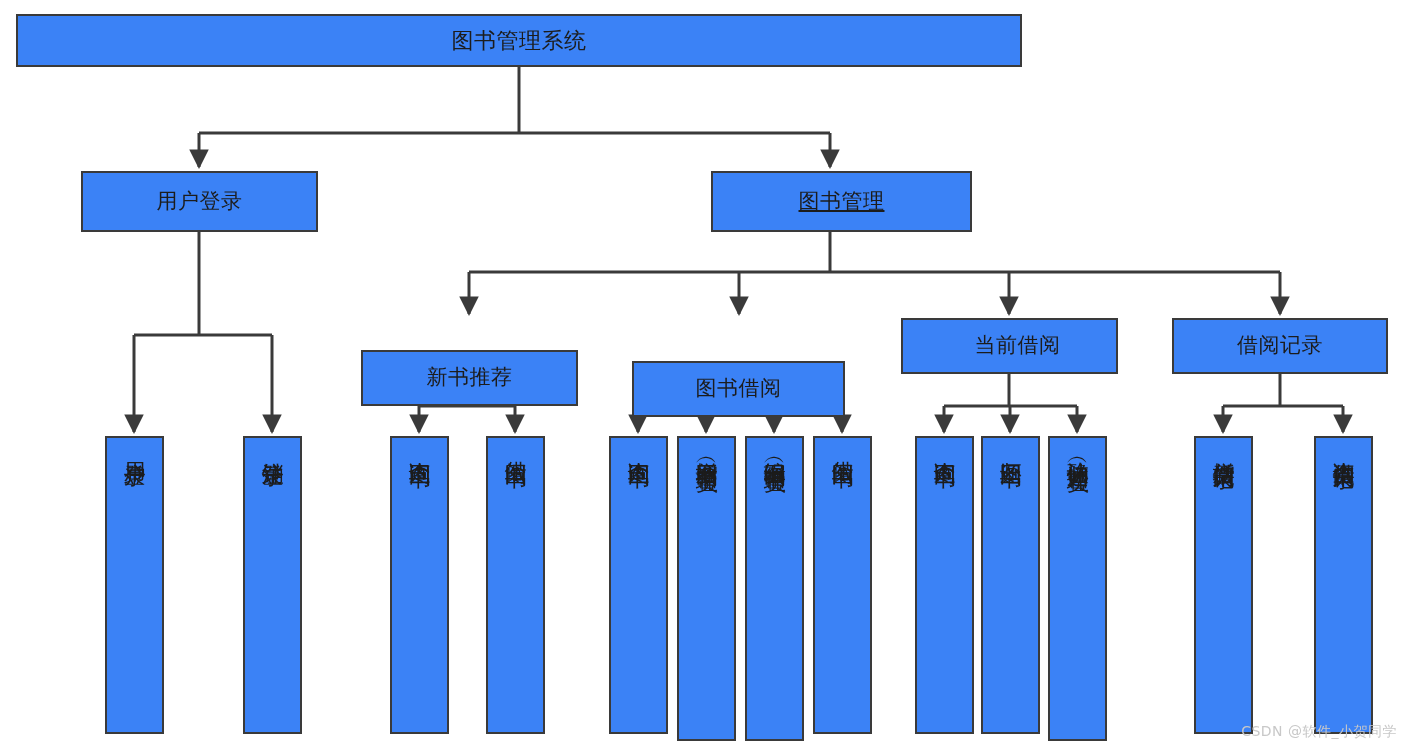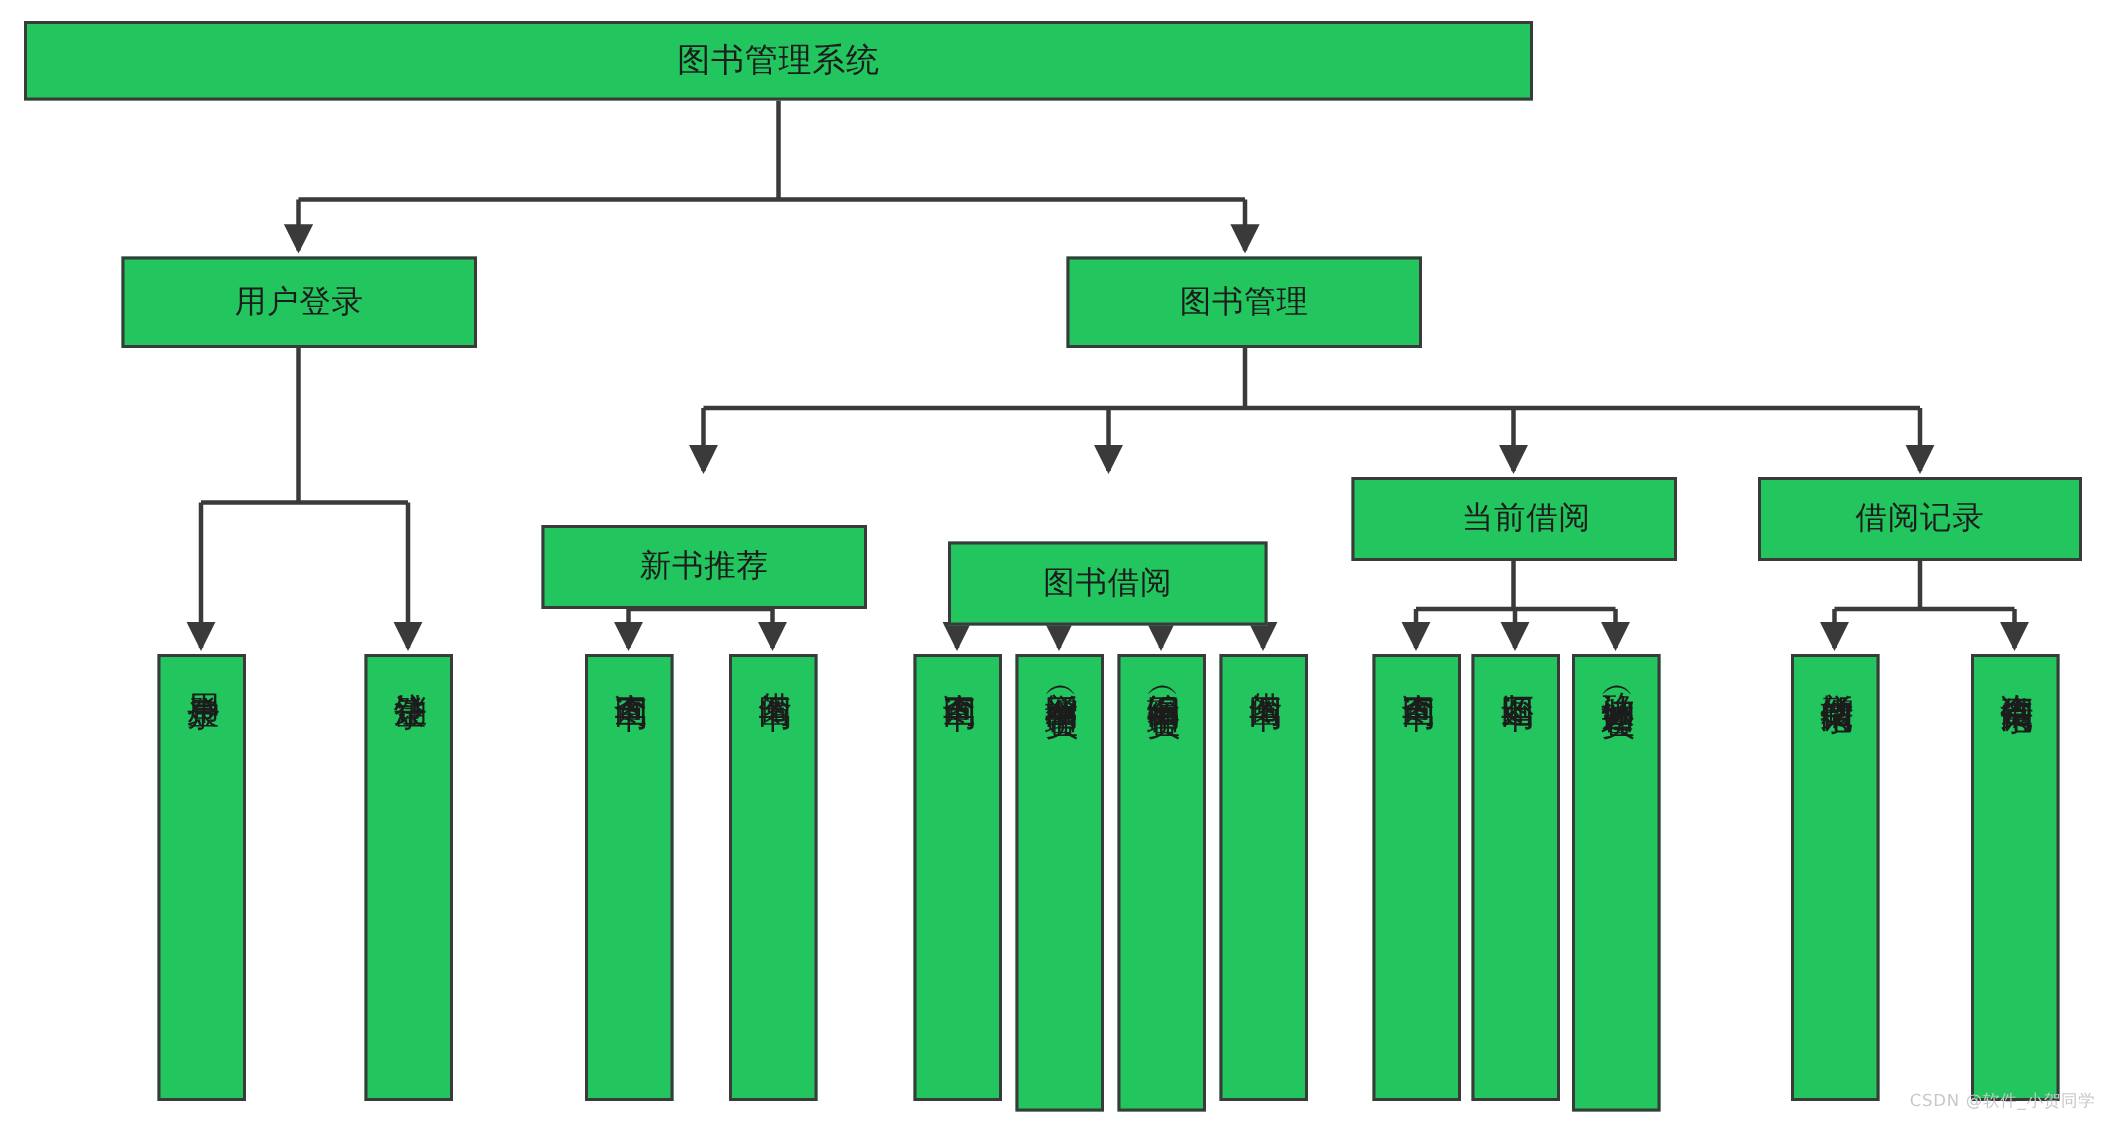--- a/index.html
+++ b/index.html
@@ -22,21 +22,21 @@
     position: absolute;
     left: 0;
     top: 0;
     width: 1405px;
     height: 747px;
     pointer-events: none;
   }
   .node {
     position: absolute;
     box-sizing: border-box;
-    background: #22c55e;
+    background: #3b82f6;
     border: 2px solid #3a3a3a;
     display: flex;
     align-items: center;
     justify-content: center;
     color: #1c1c1c;
   }
   .node .label {
     display: block;
     text-align: center;
     line-height: 1.14;
@@ -58,21 +58,21 @@
     letter-spacing: 1.5px;
     max-height: 100%;
   }
   .node.root .label {
     font-size: 22px;
   }
   #watermark {
     position: absolute;
     right: 8px;
     bottom: 6px;
-    font-size: 11px;
+    font-size: 14px;
     color: #c8c8c8;
     letter-spacing: 0.5px;
     white-space: nowrap;
     user-select: none;
   }
 </style>
 </head>
 <body>
 
 <div id="diagram-root">
@@ -128,21 +128,21 @@
   </svg>
 
   <div class="node horizontal root" style="left:16px; top:14px; width:1006px; height:53px;">
     <span class="label">图书管理系统</span>
   </div>
 
   <div class="node horizontal" style="left:81px; top:171px; width:237px; height:61px;">
     <span class="label">用户登录</span>
   </div>
 
-  <div class="node horizontal" style="left:711px; top:171px; width:237px; height:61px;">
+  <div class="node horizontal" style="left:711px; top:171px; width:261px; height:61px;text-decoration:underline;">
     <span class="label">图书管理</span>
   </div>
 
   <div class="node horizontal" style="left:361px; top:318px; width:217px; height:56px;margin-top:32px;">
     <span class="label">新书推荐</span>
   </div>
 
   <div class="node horizontal" style="left:632px; top:318px; width:213px; height:56px;margin-top:43px;">
     <span class="label">图书借阅</span>
   </div>

